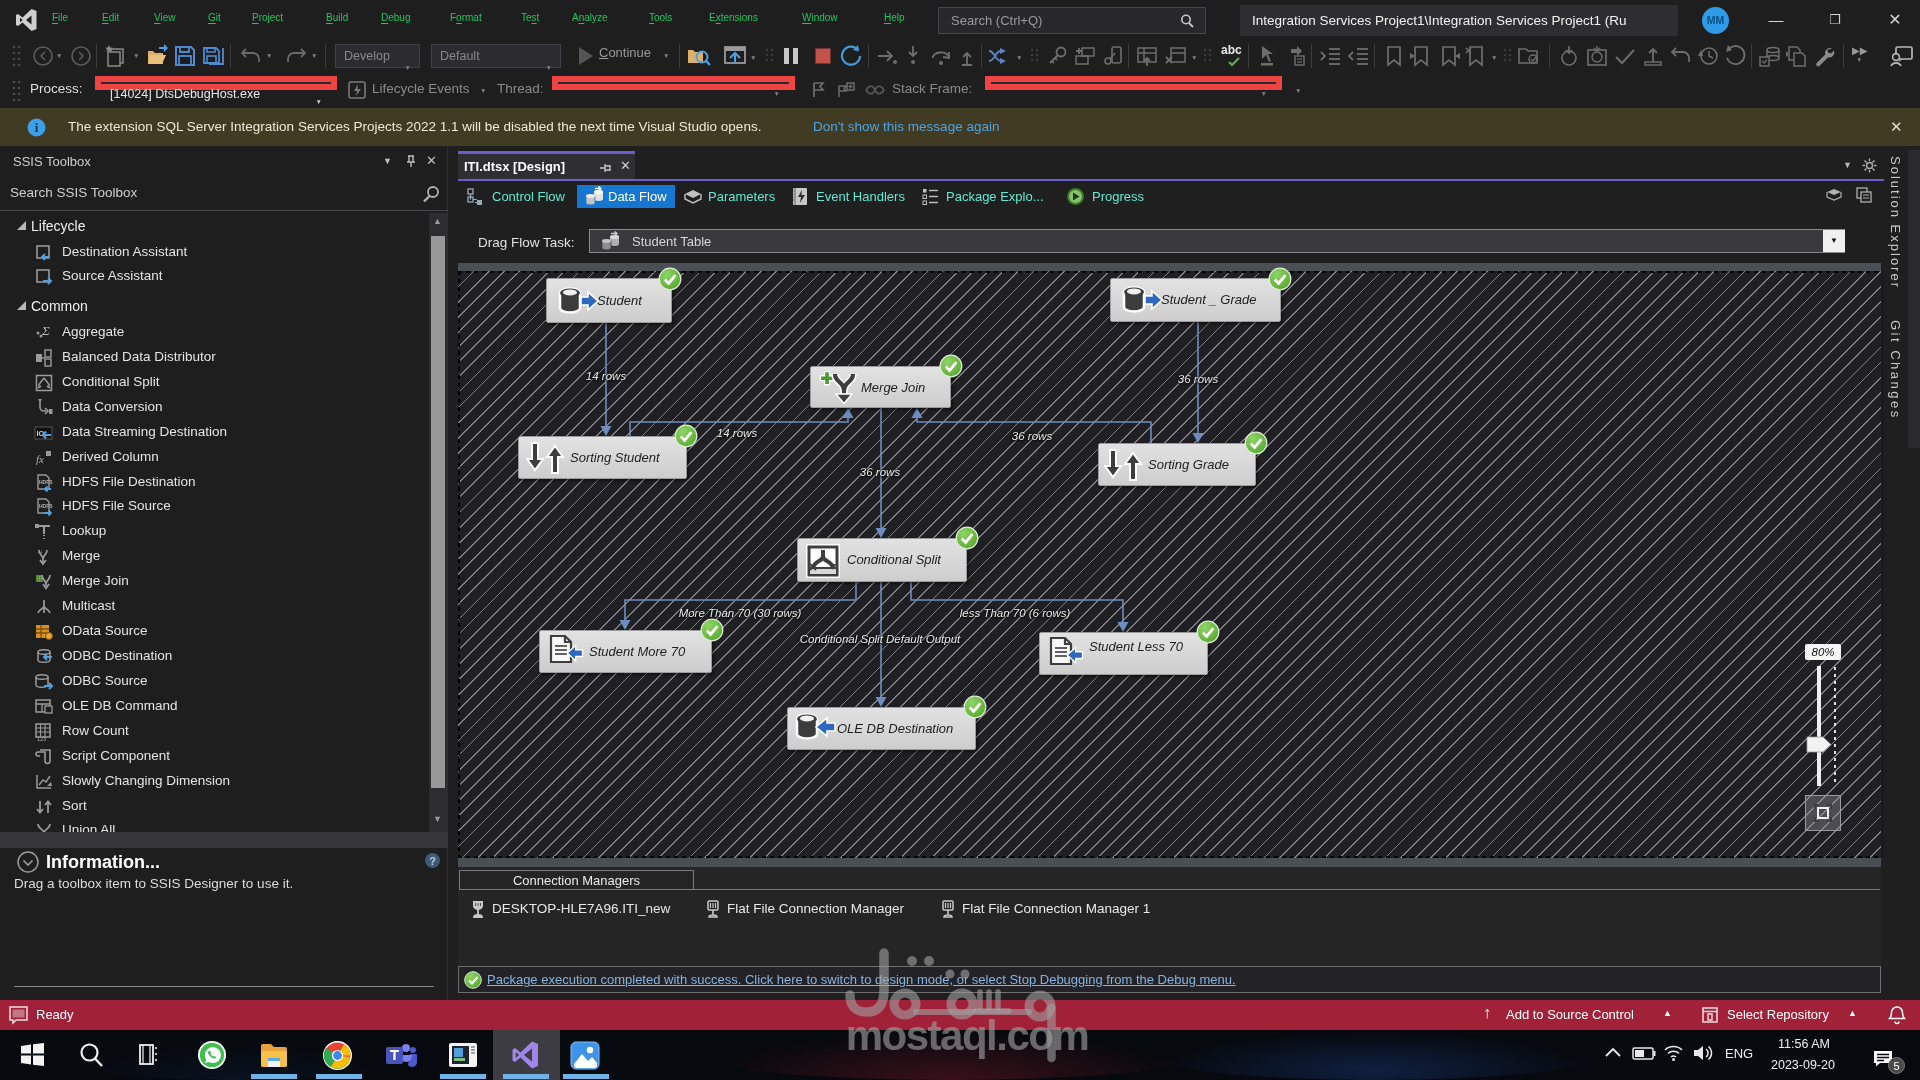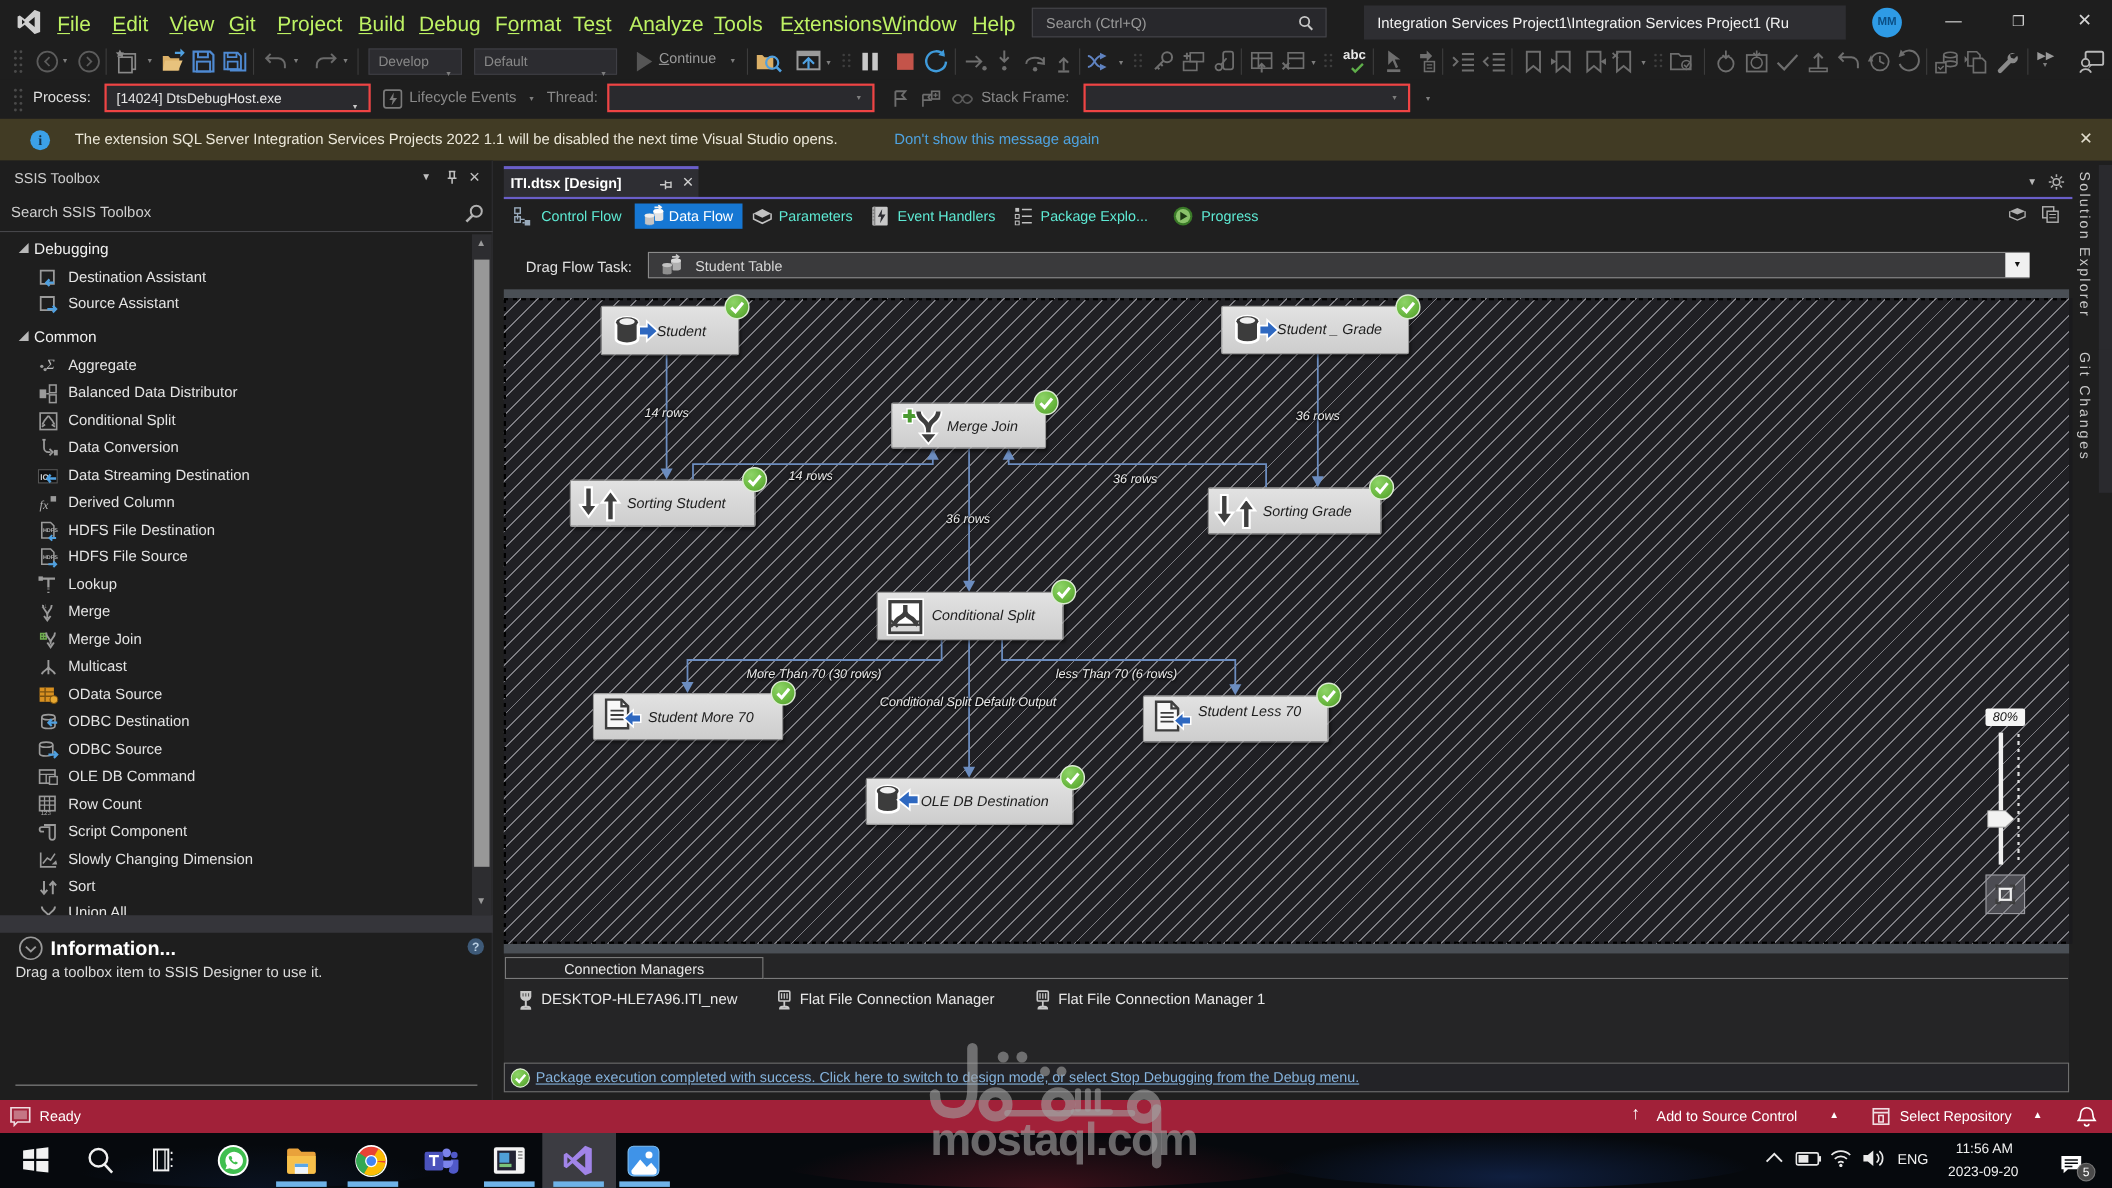--- a/index.html
+++ b/index.html
@@ -2,35 +2,35 @@
 <html><head>
 <meta charset="utf-8">
 <style>
 html,body{margin:0;padding:0;width:1920px;height:1080px;overflow:hidden;background:#1f1f1f;
 font-family:"Liberation Sans",sans-serif;-webkit-font-smoothing:antialiased;}
 *{box-sizing:border-box;}
 .abs{position:absolute;}
 #page{position:relative;width:1920px;height:1080px;overflow:hidden;}
 
 #titlebar{left:0;top:0;width:1920px;height:40px;background:#1e1e1e;}
-.menu{position:absolute;top:12px;font-size:19px;color:#bef264;}
+.menu{position:absolute;top:12px;font-size:10px;color:#22c55e;}
 .menu u{text-decoration-thickness:1px;text-underline-offset:2px;}
 #searchbox{left:938px;top:7px;width:268px;height:27px;background:#28282c;border:1px solid #45454a;color:#9a9a9a;font-size:13px;line-height:25px;padding-left:12px;}
 #titlebox{left:1240px;top:5px;width:438px;height:31px;background:#2e2e32;color:#f2f2f2;font-size:13.5px;line-height:31px;padding-left:12px;white-space:nowrap;overflow:hidden;}
 #avatar{left:1702px;top:7px;width:27px;height:27px;border-radius:50%;background:#2e9be6;color:#0b4f86;font-size:10.5px;font-weight:bold;text-align:center;line-height:27px;}
 .winbtn{position:absolute;top:0;width:46px;height:40px;color:#d4d4d4;font-size:15px;text-align:center;line-height:40px;}
 
 #toolbar{left:0;top:40px;width:1920px;height:32px;background:#1e1e1e;}
 .tbi{position:absolute;top:3px;width:26px;height:26px;}
 .tsep{position:absolute;top:4px;width:1px;height:24px;background:#3c3c3c;}
 .ddbox{position:absolute;top:4px;height:24px;background:#2c2c30;border:1px solid #3f3f45;color:#888;font-size:12.5px;line-height:22px;padding-left:8px;}
 .caret{position:absolute;color:#7e7e7e;font-size:6.5px;top:12px;}
 
 #procrow{left:0;top:72px;width:1920px;height:36px;background:#1e1e1e;}
-.pbox{position:absolute;top:4px;height:26px;background:#2a2a2e;border:2px solid #ef4444;}
+.pbox{position:absolute;top:4px;height:14px;background:#2a2a2e;border:6px solid #ef4444;}
 
 #notif{left:0;top:108px;width:1920px;height:38px;background:#413b24;color:#ece8da;font-size:13.5px;line-height:38px;}
 
 #leftpanel{left:0;top:146px;width:448px;height:854px;background:#1e1e1e;border-right:1px solid #2e2e32;}
 .lp-ico{position:absolute;left:34px;width:20px;height:20px;}
 .lp-item{position:absolute;left:62px;font-size:13.5px;color:#e4e4e4;white-space:nowrap;}
 .lp-group{position:absolute;left:31px;font-size:14px;color:#f0f0f0;white-space:nowrap;}
 .tri{position:absolute;left:17px;width:0;height:0;border-left:9px solid transparent;border-bottom:9px solid #b8b8b8;}
 
 #canvas{left:458px;top:271px;width:1423px;height:587px;background:#202024;
@@ -436,21 +436,21 @@
   <span class="abs" style="left:426px;top:7px;color:#c0c0c0;font-size:13px">✕</span>
   <span class="abs" style="left:10px;top:39px;color:#cfcfcf;font-size:13.5px">Search SSIS Toolbox</span>
   <svg class="abs" style="left:421px;top:38px" width="20" height="20" viewBox="0 0 20 20">
         <circle cx="12" cy="8" r="5" fill="none" stroke="#b0b0b0" stroke-width="1.8"></circle>
         <line x1="8.5" y1="12" x2="3" y2="17.5" stroke="#b0b0b0" stroke-width="2.4"></line>
       </svg>
   <div class="abs" style="left:0px;top:64px;width:448px;height:1px;background:#46464a"></div>
 
   <div class="abs" style="left:0;top:65px;width:448px;height:621px;overflow:hidden">
     <div class="tri" style="left:17px;top:10px"></div>
-        <span class="lp-group" style="top:7px">Debugging</span>
+        <span class="lp-group" style="top:7px">Lifecycle</span>
     <svg class="lp-ico" style="top:32px" viewBox="0 0 20 20">
           <path d="M3 3 H15 V15 H3 Z" fill="none" stroke="#9a9a9a" stroke-width="1.6"></path>
           <path d="M16 10 L9 10 M12 7 L9 10 L12 13" stroke="#4fa0e0" stroke-width="2" fill="none" transform="translate(-1,4)"></path>
         </svg>
     <span class="lp-item" style="top:33px">Destination Assistant</span>
     <svg class="lp-ico" style="top:56px" viewBox="0 0 20 20">
           <path d="M3 3 H15 V15 H3 Z" fill="none" stroke="#9a9a9a" stroke-width="1.6"></path>
           <path d="M9 14 L17 14 M14 11 L17 14 L14 17" stroke="#4fa0e0" stroke-width="2" fill="none"></path>
         </svg>
     <span class="lp-item" style="top:57px">Source Assistant</span>

